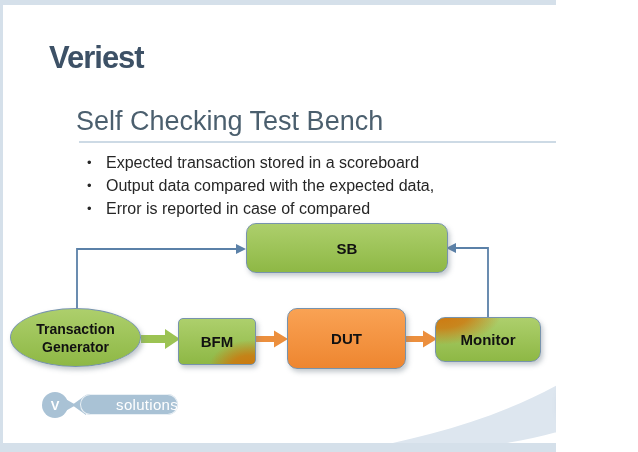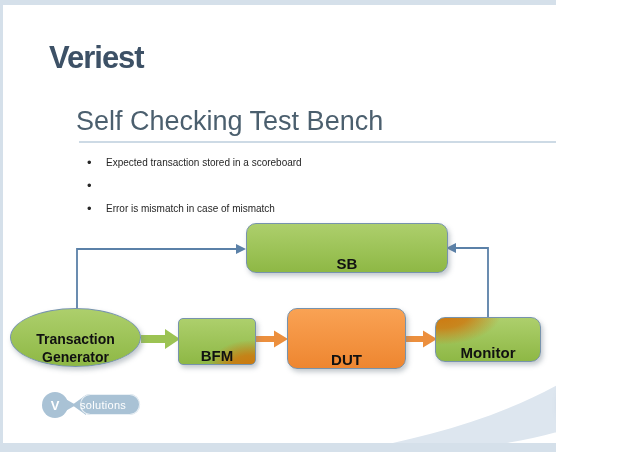--- a/index.html
+++ b/index.html
@@ -24,29 +24,29 @@
   }
   .title{
     position:absolute;left:76px;top:106px;z-index:2;
     font-size:27px;font-weight:400;color:var(--title-color,#4b5f6e);white-space:nowrap;
   }
   .title-rule{position:absolute;left:79px;top:141px;width:517px;height:2px;background:#cddae5;z-index:2;}
   
   .bullets{position:absolute;left:87px;top:152px;z-index:2;}
   .bullet{display:flex;align-items:flex-start;height:23px;}
   .dot{width:19px;font-size:13px;color:var(--text-color,#262626);line-height:22px;}
-  .btext{font-size:10px;color:var(--text-color,#262626);line-height:22px;white-space:nowrap;}
+  .btext{font-size:16px;color:var(--text-color,#262626);line-height:22px;white-space:nowrap;}
   
   .connectors{position:absolute;left:0;top:0;z-index:2;}
   .conn{stroke:var(--connector,#5b81a8);stroke-width:1.8;fill:none;}
   .conn-head{fill:var(--connector,#5b81a8);}
   .arrow-green{fill:var(--arrow-green,#9cc353);}
   .arrow-orange{fill:var(--arrow-orange,#ec8f3d);}
   .node{
-    position:absolute;z-index:3;display:flex;align-items:flex-end;justify-content:center;
+    position:absolute;z-index:3;display:flex;align-items:center;justify-content:center;
     border:1.5px solid var(--shape-border,#7793ad);
     box-shadow:2px 3px 5px rgba(120,132,145,.45);
     color:#111;font-weight:700;text-align:center;
   }
   .green-fill{background:linear-gradient(180deg,var(--green-light,#adcf6c),var(--green-dark,#8eb845));}
   .sb{left:246px;top:223px;width:200px;height:48px;border-radius:10px;font-size:15px;}
   .tg{left:10px;top:308px;width:131px;height:59px;border-radius:50%;font-size:14px;line-height:18px;padding:0 8px;box-sizing:border-box;}
   .bfm{
     left:178px;top:318px;width:76px;height:45px;border-radius:5px;font-size:15px;
     background:
@@ -68,21 +68,21 @@
   .flogo-circle{
     position:absolute;left:42px;top:392px;width:26px;height:26px;border-radius:50%;
     background:var(--logo-blue,#a9c2d5);display:flex;align-items:center;justify-content:center;
     color:#fff;font-size:13px;font-weight:700;
   }
   .flogo-bowtie{position:absolute;left:60px;top:395px;}
   .flogo-bowtie polygon{fill:var(--logo-blue,#a9c2d5);}
   .flogo-pill{
     position:absolute;left:80px;top:394px;width:60px;height:21px;border-radius:11px;
     background:var(--logo-blue,#a9c2d5);box-shadow:inset 0 0 0 1px rgba(255,255,255,.75);
-    display:flex;align-items:center;justify-content:flex-start;color:#fff;font-size:11px;letter-spacing:.3px;
+    display:flex;align-items:center;justify-content:flex-end;color:#fff;font-size:15px;letter-spacing:.3px;padding-left:38px;
   }
   .badge{
     position:absolute;left:559px;top:372px;width:58px;height:58px;border-radius:50%;z-index:3;
     background:var(--badge-blue,#b6cadb);
     border:2px solid rgba(255,255,255,.55);box-sizing:border-box;
     box-shadow:0 0 0 2px rgba(255,255,255,.35), 2px 4px 8px rgba(110,130,150,.35);
     display:flex;align-items:center;justify-content:center;
   }
   .badge span{
     color:#fff;font-size:34px;font-weight:700;font-style:italic;transform:rotate(-6deg) translateY(-2px);
@@ -108,24 +108,25 @@
   <div class="title">Self Checking Test Bench</div>
   <div class="title-rule"></div>
 
   <div class="bullets">
     <div class="bullet">
       <span class="dot">•</span>
       <span class="btext">Expected transaction stored in a scoreboard</span>
     </div>
     <div class="bullet">
       <span class="dot">•</span>
+      <span class="btext">Output data compared with the expected data,</span>
     </div>
     <div class="bullet">
       <span class="dot">•</span>
-      <span class="btext">Error is mismatch in case of mismatch</span>
+      <span class="btext">Error is reported in case of compared</span>
     </div>
   </div>
 
   <svg class="connectors" width="638" height="452" viewBox="0 0 638 452">
     <polyline class="conn" points="77,312 77,249 238,249"></polyline>
     <polygon class="conn-head" points="246,249 236,244 236,254"></polygon>
     <polyline class="conn" points="488,318 488,248 454,248"></polyline>
     <polygon class="conn-head" points="446,248 456,243 456,253"></polygon>
     <path class="arrow-green" d="M141,335 L165,335 L165,329 L180,339 L165,349 L165,343 L141,343 Z"></path>
     <path class="arrow-orange" d="M254,336 L274,336 L274,330.5 L288,339 L274,347.5 L274,342 L254,342 Z"></path>

